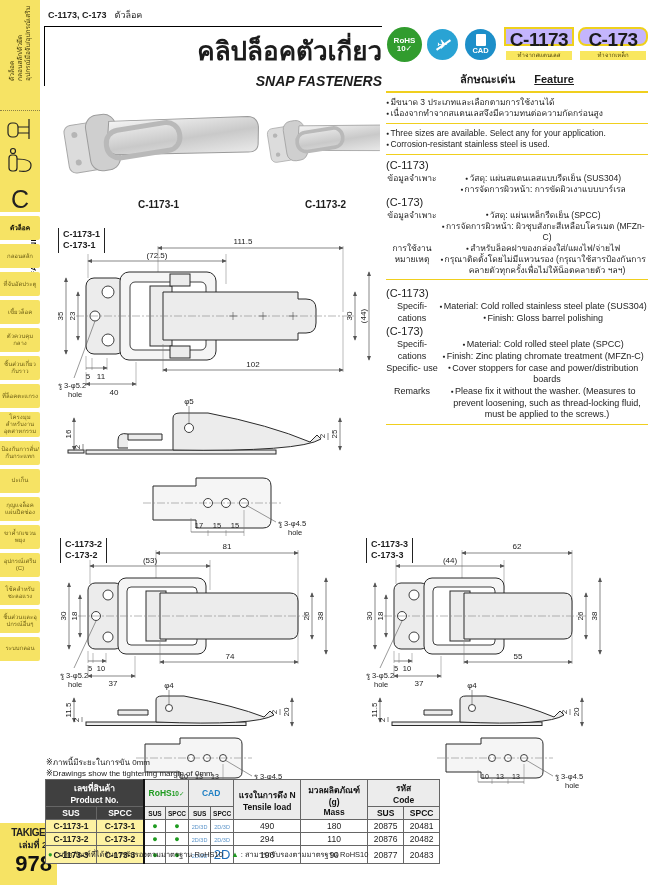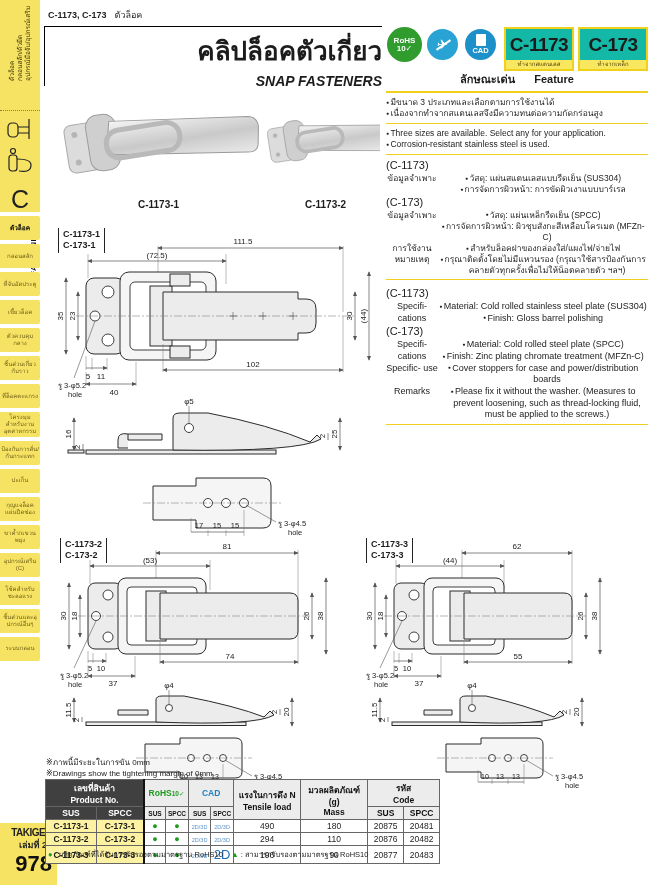--- a/index.html
+++ b/index.html
@@ -31,27 +31,27 @@
   .badge{border-radius:50%;color:#fff;display:flex;flex-direction:column;align-items:center;justify-content:center;text-align:center;line-height:1;}
   .badge.rohs{left:387px;top:27px;width:35px;height:35px;background:#319c2e;}
   .badge.noair{left:427px;top:29px;width:31px;height:31px;background:#29a3d4;}
   .badge.cad{left:465px;top:29px;width:31px;height:31px;background:#1d8fc9;}
   .rohs1{font-size:8px;font-weight:bold;}
   .rohs2{font-size:8px;font-weight:bold;}
   .noair-glyph{font-size:13px;position:relative;}
   .noair-glyph::after{content:"";position:absolute;left:-2px;top:6px;width:17px;height:2px;background:#fff;transform:rotate(-35deg);}
   .cad-doc{width:10px;height:12px;background:#fff;border-radius:1px;margin-bottom:1px;}
   .cad-label{font-size:7.5px;font-weight:bold;}
-  .pcode-box{top:27px;height:44px;border:2px solid #efd11c;background:#14b8a6;box-sizing:border-box;display:flex;flex-direction:column;}
+  .pcode-box{top:27px;height:19px;border:2px solid #efd11c;background:#c4b5fd;box-sizing:border-box;display:flex;flex-direction:column;}
   .pcode-box .code{flex:1;display:flex;align-items:center;justify-content:center;font-size:19px;font-weight:bold;letter-spacing:-.5px;}
   .pcode-box .mat{background:#f9e75f;font-size:6px;text-align:center;line-height:1.5;color:#4a3f08;}
   
   .feature{left:386px;top:70px;width:262px;font-size:8.5px;}
   .feat-head{text-align:center;font-weight:bold;font-size:11px;border-bottom:2px solid #f0cf1e;padding-bottom:3px;}
-  .feat-head .en{margin-left:16px;}
+  .feat-head .en{margin-left:16px;text-decoration:underline;}
   .bullets{padding:4px 0;border-bottom:1.5px solid #f0cf1e;}
   .b{display:block;padding-left:8px;text-indent:-8px;line-height:1.3;}
   .b::before{content:"● ";font-size:5px;vertical-align:1.5px;}
   .spec{padding-top:3px;}
   .spec-group{font-size:11px;line-height:1.35;}
   .spec-row{display:flex;line-height:1.3;text-align:center;}
   .spec-term{width:52px;flex:none;}
   .spec-bullets{flex:1;}
   .yline{border-bottom:1.5px solid #f0cf1e;margin:3px 0;}
   
@@ -142,21 +142,21 @@
   <span class="noair-glyph">✈</span>
 </div>
 <div class="abs badge cad">
   <span class="cad-doc"></span>
   <span class="cad-label">CAD</span>
 </div>
 <div class="abs pcode-box" style="left:504px;width:70px;">
   <div class="code">C-1173</div>
   <div class="mat">ทำจากสแตนเลส</div>
 </div>
-<div class="abs pcode-box" style="left:578px;width:70px;">
+<div class="abs pcode-box" style="left:578px;width:70px;border-radius:8px;">
   <div class="code">C-173</div>
   <div class="mat">ทำจากเหล็ก</div>
 </div>
 
 <div class="abs feature">
   <div class="feat-head">
     <span>ลักษณะเด่น</span>
     <span class="en">Feature</span>
   </div>
   <div class="bullets">

